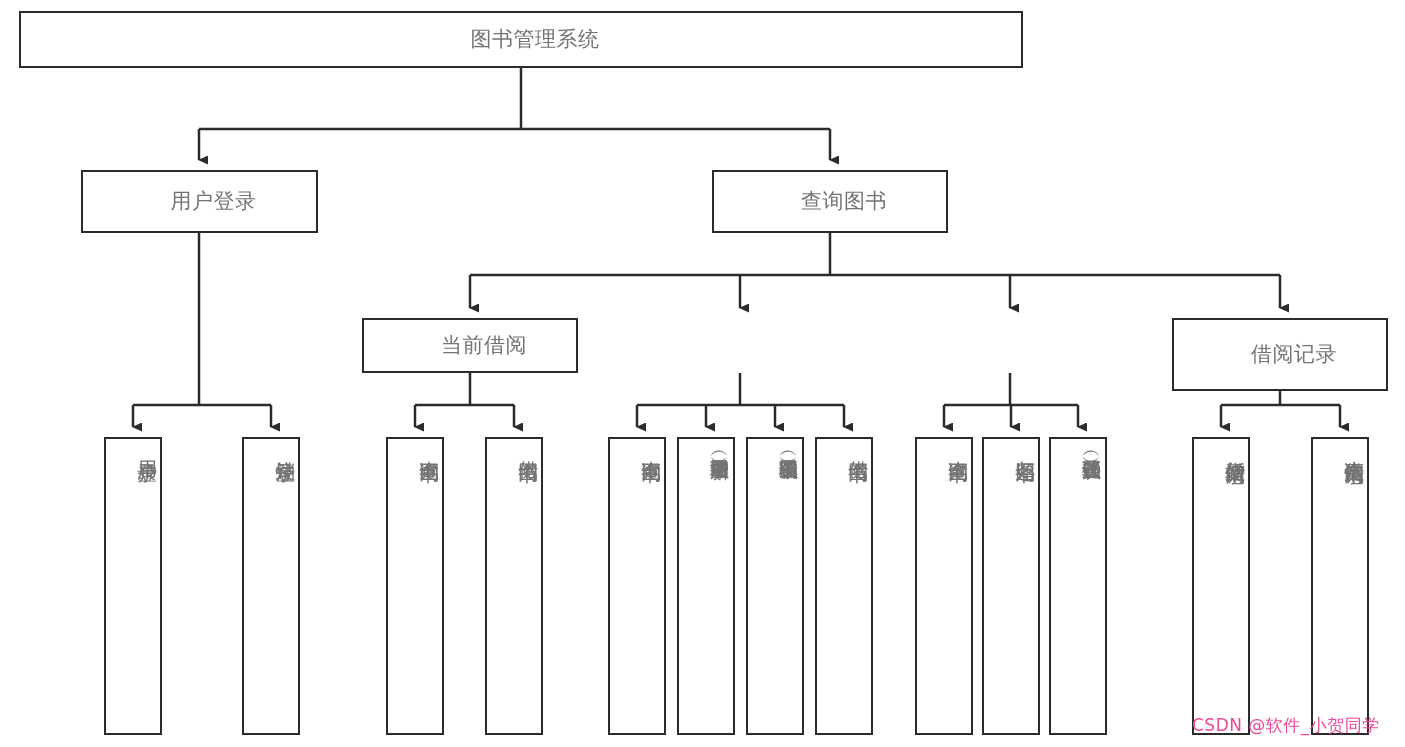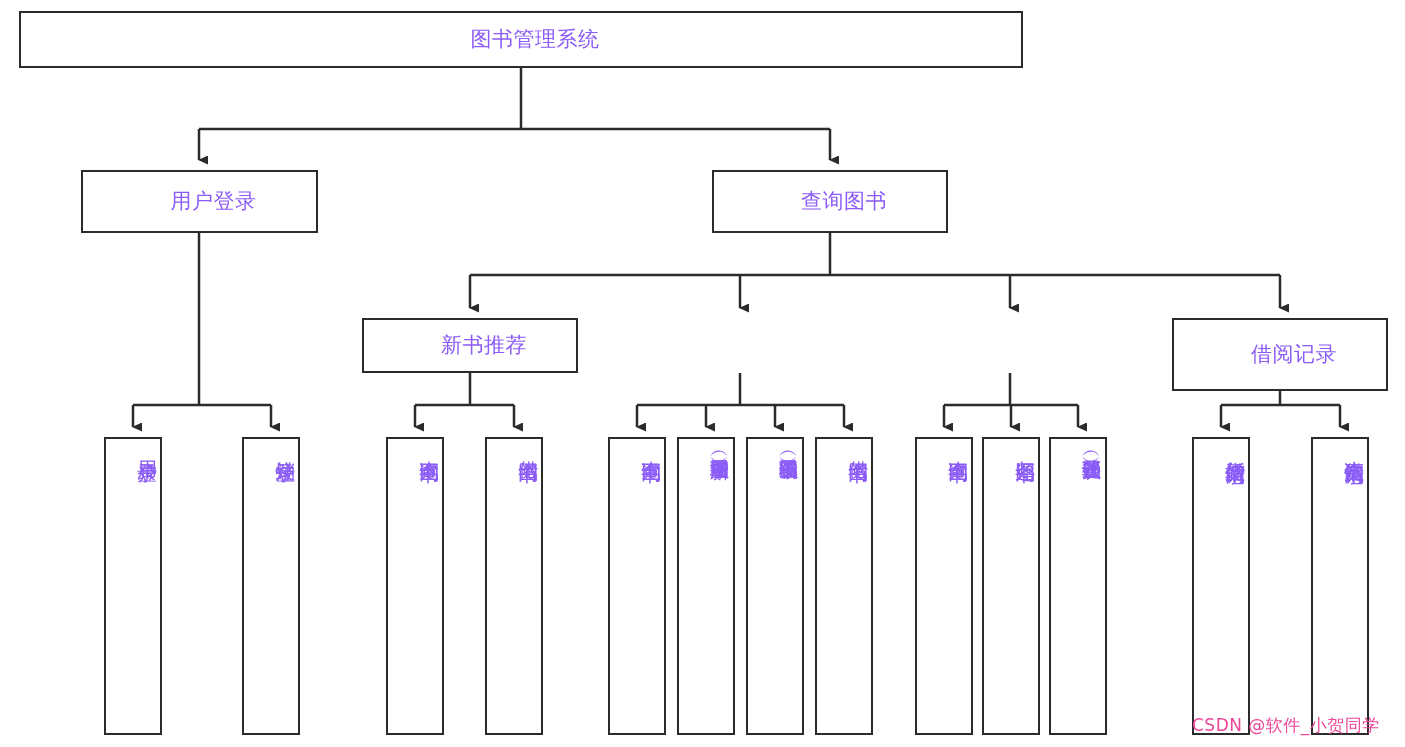--- a/index.html
+++ b/index.html
@@ -26,21 +26,21 @@
     pointer-events: none;
   }
   .node {
     position: absolute;
     box-sizing: border-box;
     background: #ffffff;
     border: 2px solid #2b2b2b;
     display: flex;
     align-items: center;
     justify-content: center;
-    color: #8b5cf6;
+    color: #737373;
     padding-left: 28px;
   }
   .node-label {
     display: block;
     text-align: center;
     white-space: nowrap;
   }
   
   .h-node .node-label {
     font-size: 21px;
@@ -136,21 +136,21 @@
 
   <div class="node h-node" style="left:81px; top:170px; width:237px; height:63px;">
     <span class="node-label">用户登录</span>
   </div>
 
   <div class="node h-node" style="left:712px; top:170px; width:236px; height:63px;">
     <span class="node-label">查询图书</span>
   </div>
 
   <div class="node h-node" style="left:362px; top:318px; width:216px; height:55px;">
-    <span class="node-label">新书推荐</span>
+    <span class="node-label">当前借阅</span>
   </div>
 
 
 
   <div class="node h-node" style="left:1172px; top:318px; width:216px; height:73px;">
     <span class="node-label">借阅记录</span>
   </div>
 
   <div class="node v-node" style="left:104px; top:437px; width:58px; height:298px;">
     <span class="node-label">用户登录</span>

